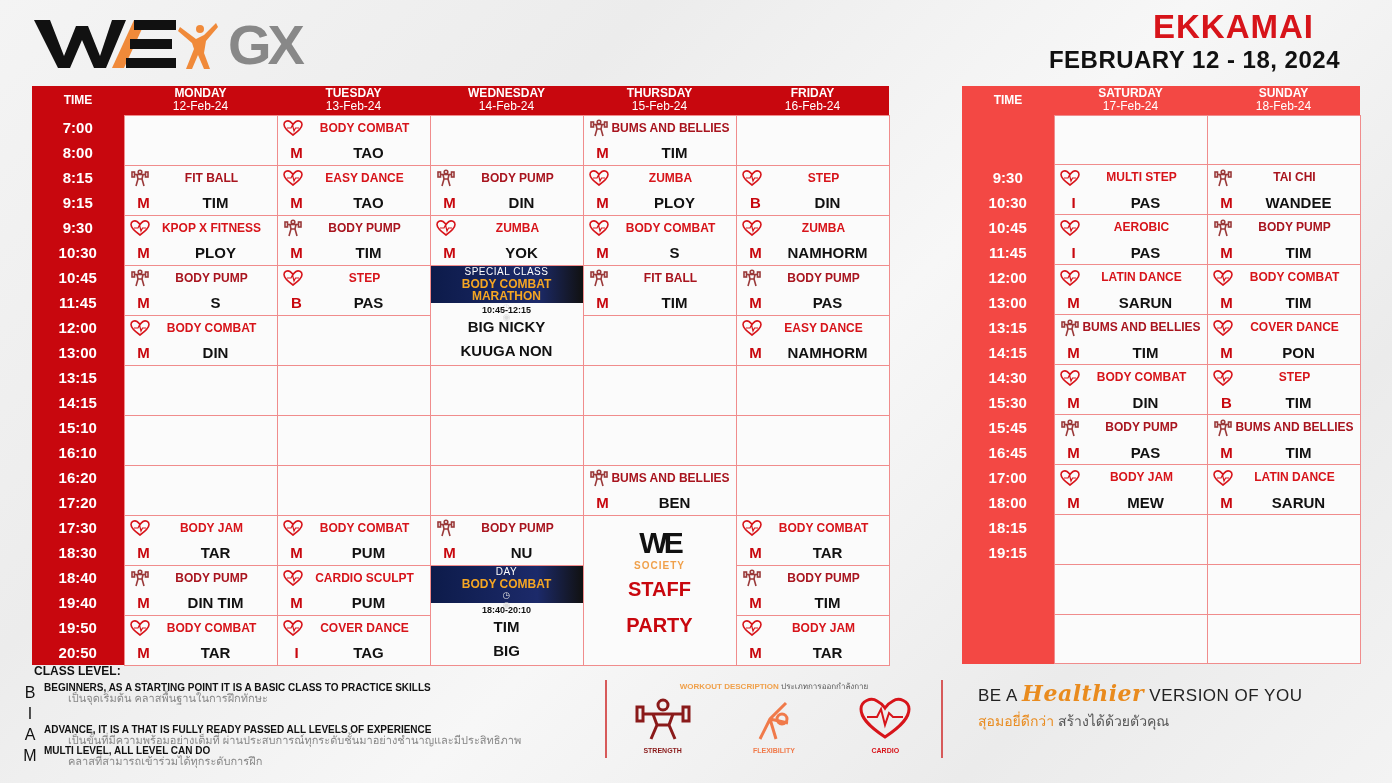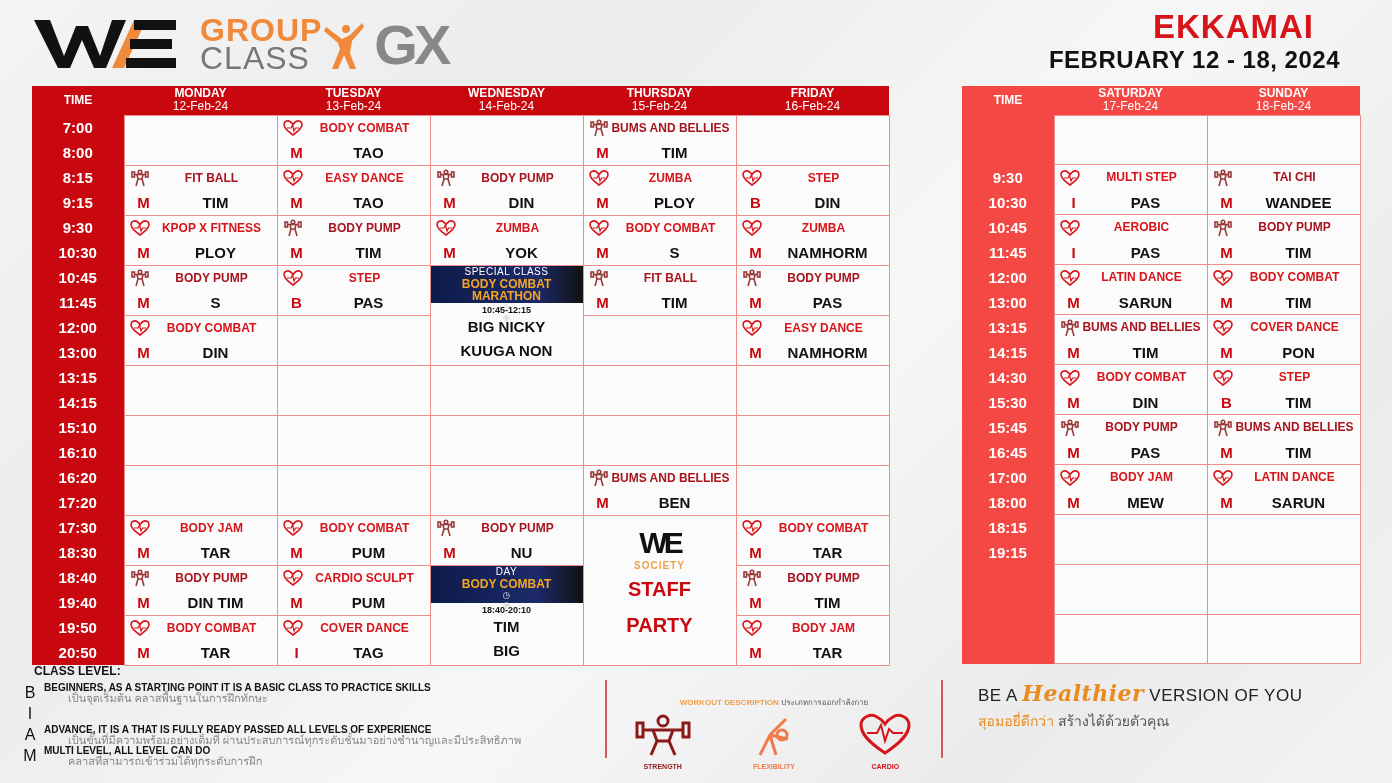--- a/index.html
+++ b/index.html
@@ -50,21 +50,21 @@
   .party .pt { font-size: 20px; font-weight: 900; color: #c8070e; line-height: 36px; }
 
   .legend { position: absolute; left: 16px; top: 664px; width: 570px; }
   .legend h4 { font-size: 12px; font-weight: 900; margin-left: 18px; margin-bottom: 4px; }
   .lv { display: flex; align-items: center; height: 21px; }
   .lv .l { width: 28px; font-size: 16px; text-align: center; }
   .lv .d1 { font-size: 10px; font-weight: 700; line-height: 11px; }
   .lv .d2 { font-size: 11px; color: #888; line-height: 10px; margin-left: 24px; }
 
   .wd { position: absolute; left: 605px; top: 680px; width: 338px; height: 78px; border-left: 2px solid #d75a5a; border-right: 2px solid #d75a5a; }
-  .wd .wt { text-align: center; font-size: 8px; font-weight: 700; color: #f0a04a; margin-top: 16px; }
+  .wd .wt { text-align: center; font-size: 8px; font-weight: 700; color: #f0a04a; margin-top: 0px; }
   .wd .wt span { color: #555; font-weight: 400; }
   .wd .icons { display: flex; justify-content: space-around; margin-top: 4px; }
   .wd .item { text-align: center; width: 90px; }
   .wd .lab { font-size: 7px; font-weight: 700; margin-top: 2px; }
 
   .tag { position: absolute; left: 978px; top: 680px; width: 376px; text-align: left; }
   .tag .t1 { font-size: 17px; color: #222; letter-spacing: 0.5px; }
   .tag .t1 .h { font-family: "DejaVu Serif", serif; font-style: italic; font-weight: 700; color: #e98b1e; font-size: 22px; }
   .tag .t2 { font-size: 14px; color: #555; margin-top: 4px; }
   .tag .t2 span { color: #e98b1e; }
@@ -73,24 +73,20 @@
 <body>
 
 <div class="logo">
   <svg class="we-mark" viewBox="0 0 142 52">
     <polygon points="0,2 16,2 30,38 42,8 54,8 66,38 78,2 92,2 72,50 60,50 48,22 36,50 24,50" fill="#111"></polygon>
     <polygon points="78,50 100,2 112,2 90,50" fill="#f08a3a"></polygon>
     <rect x="100" y="2" width="42" height="10" fill="#111"></rect>
     <rect x="96" y="21" width="42" height="10" fill="#111"></rect>
     <rect x="92" y="40" width="50" height="10" fill="#111"></rect>
   </svg>
-  <div class="gc">
-    <div class="g1">GROUP</div>
-    <div class="g2">CLASS</div>
-  </div>
   <svg width="44" height="54" viewBox="0 0 44 54">
     <path d="M4 10 L20 22 L28 18 L40 6 L42 10 L30 24 L28 36 L34 52 L28 52 L22 38 L16 52 L10 52 L18 32 L16 26 L2 14 Z" fill="#f08a3a"></path>
     <circle cx="24" cy="12" r="4" fill="#f08a3a"></circle>
   </svg>
   <div class="gx">GX</div>
 </div>
 
 <div class="branch">EKKAMAI</div>
 <div class="dates">FEBRUARY 12 - 18, 2024</div>
 

